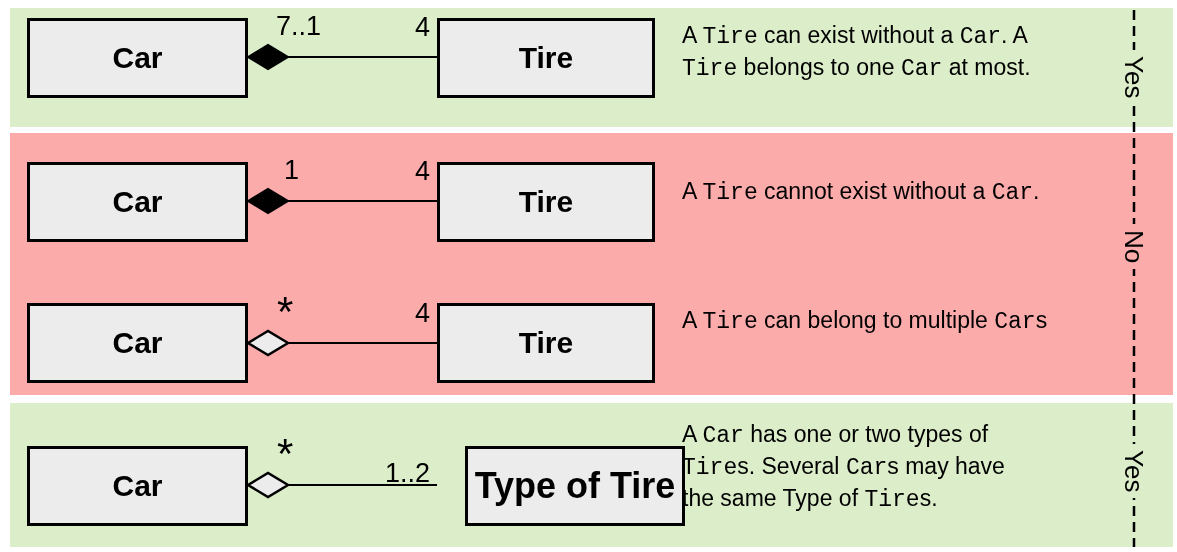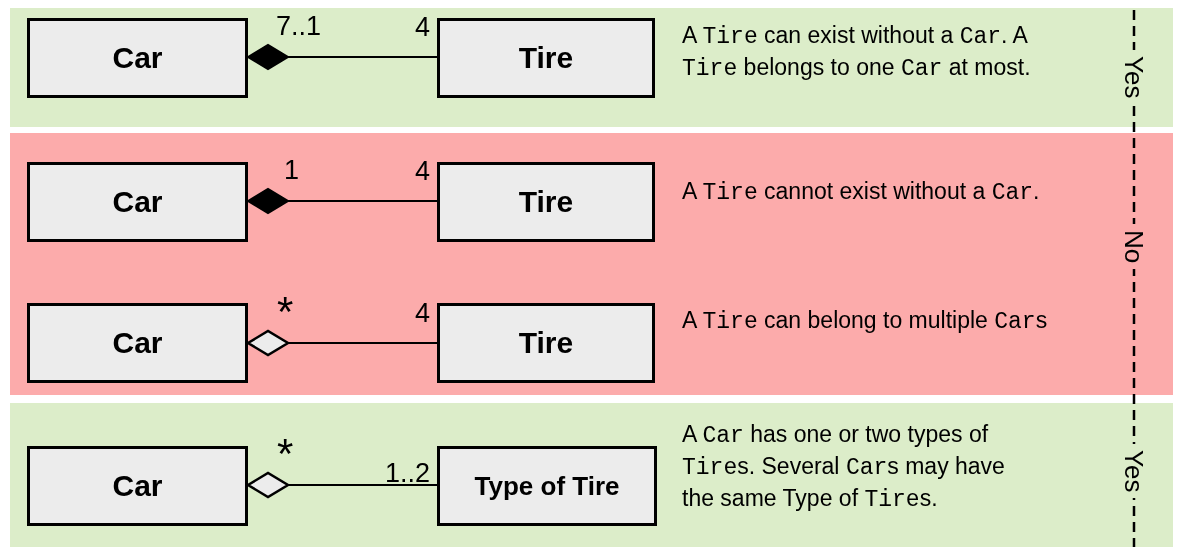--- a/index.html
+++ b/index.html
@@ -14,21 +14,21 @@
   .b1 { top:8px;   height:119px; }
   .b2 { top:133px; height:262px; }
   .b3 { top:403px; height:144px; }
 
   .cbox {
     position:absolute; height:80px; box-sizing:border-box;
     background:var(--box-fill,#ececec); border:3px solid #000;
     display:flex; align-items:center; justify-content:center;
     font-weight:bold; font-size:30px;
   }
-  .cbox.wide { font-size:26px; }
+  .cbox.wide { font-size:36px;margin-left:28px; }
 
   .conn { position:absolute; height:0; border-top:2px solid #000; }
   .dia  { position:absolute; }
 
   .mult { position:absolute; font-size:27px; line-height:26px; }
   .mult.r { width:24px; text-align:right; }
   .mult.range { width:52px; text-align:right; }
   .mult.star { font-size:42px; line-height:22px; }
 
   .desc {

